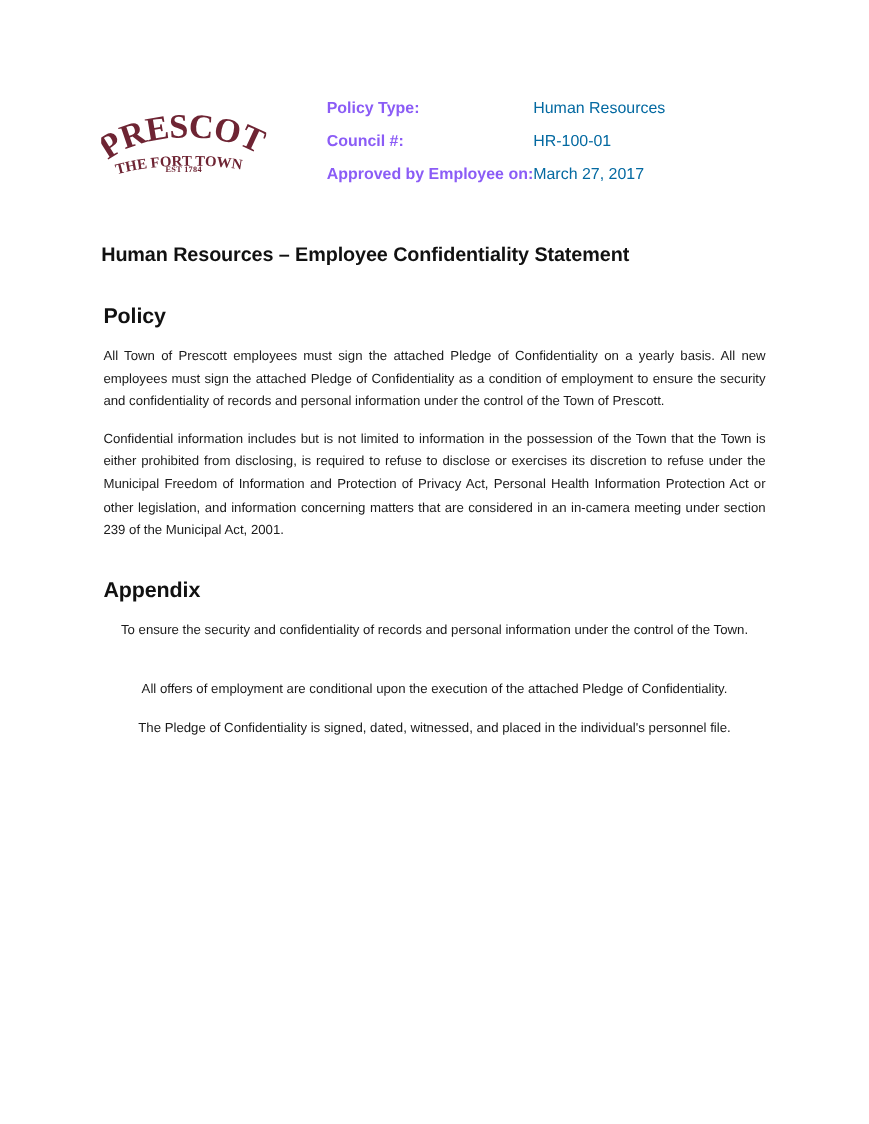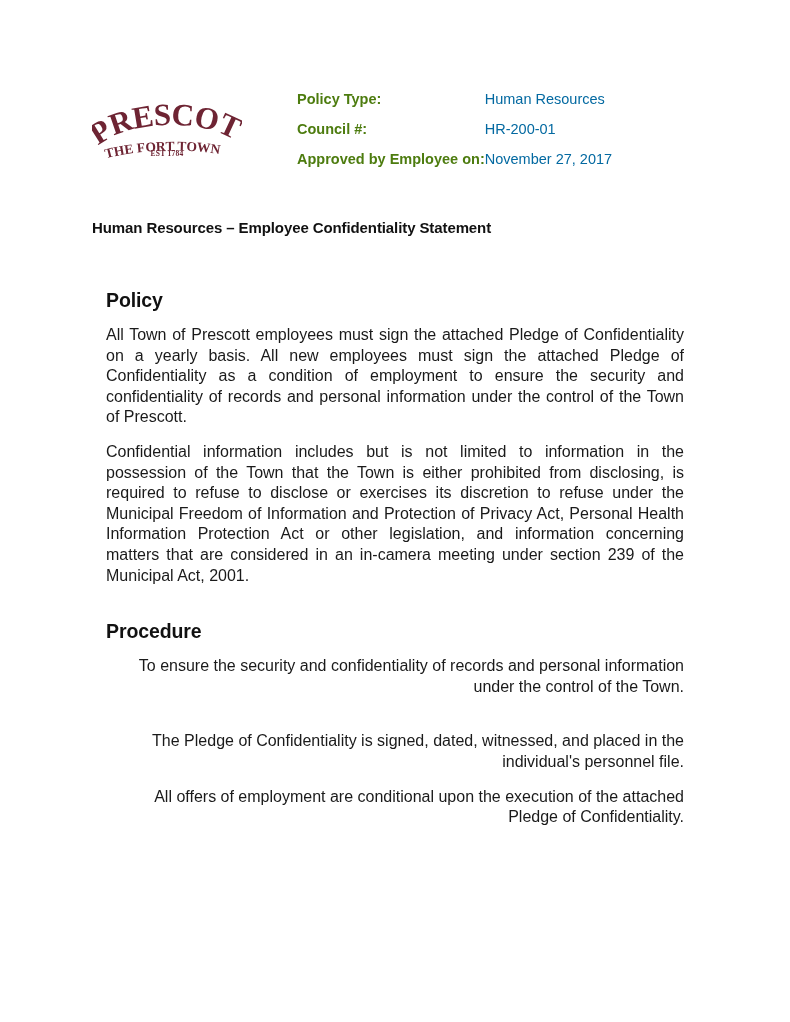--- a/index.html
+++ b/index.html
@@ -44,76 +44,76 @@
   }
 
   .meta-table {
     flex: 1 1 auto;
     border-collapse: collapse;
   }
   .meta-table tr { height: 30px; }
   .meta-label {
     font-size: 14.5px;
     font-weight: bold;
-    color: #4d7c0f;
+    color: #8b5cf6;
     white-space: nowrap;
     padding: 0;
     vertical-align: middle;
     width: 183px;
   }
   .meta-value {
     font-size: 14.5px;
     font-weight: normal;
     color: #0369a1;
     white-space: nowrap;
     padding: 0;
     vertical-align: middle;
   }
 
   
   .doc-title {
     position: absolute;
     left: 92px;
     top: 209px;
     width: 606px;
-    font-size: 15px;
+    font-size: 18px;
     font-weight: bold;
     letter-spacing: -0.1px;
     color: #111111;
   }
 
   
   .content {
     position: absolute;
     left: 92px;
     top: 275px;
     width: 606px;
   }
 
-  .section { margin: 14px; }
+  .section { margin: 2px; }
   .section + .section { margin-top: 34px; }
 
   h2.section-heading {
     font-size: 19.5px;
     font-weight: bold;
     color: #111111;
     margin: 0 0 13px 0;
     letter-spacing: -0.1px;
   }
 
   p.para {
-    font-size: 16px;
+    font-size: 12px;
     line-height: 20.6px;
     color: #1a1a1a;
     margin: 0 0 14px 0;
   }
   p.para:last-child { margin-bottom: 0; }
 
   .justify p.para { text-align: justify; }
-  .leftalign p.para { text-align: right; }
+  .leftalign p.para { text-align: center; }
 </style>
 </head>
 <body>
 
 <div class="page">
 
   <div class="doc-header">
 
     <div class="logo-block">
       <svg class="logo-svg" viewBox="0 0 300 140" aria-hidden="true">
@@ -132,46 +132,46 @@
     </div>
 
     <table class="meta-table">
       <tbody>
         <tr>
           <td class="meta-label">Policy Type:</td>
           <td class="meta-value">Human Resources</td>
         </tr>
         <tr>
           <td class="meta-label">Council #:</td>
-          <td class="meta-value">HR-200-01</td>
+          <td class="meta-value">HR-100-01</td>
         </tr>
         <tr>
           <td class="meta-label">Approved by Employee on:</td>
-          <td class="meta-value">November 27, 2017</td>
+          <td class="meta-value">March 27, 2017</td>
         </tr>
       </tbody>
     </table>
 
   </div>
 
   <h1 class="doc-title">Human Resources – Employee Confidentiality Statement</h1>
 
   <div class="content">
 
     <section class="section justify">
       <h2 class="section-heading">Policy</h2>
       <p class="para">All Town of Prescott employees must sign the attached Pledge of Confidentiality on a yearly basis. All new employees must sign the attached Pledge of Confidentiality as a condition of employment to ensure the security and confidentiality of records and personal information under the control of the Town of Prescott.</p>
       <p class="para">Confidential information includes but is not limited to information in the possession of the Town that the Town is either prohibited from disclosing, is required to refuse to disclose or exercises its discretion to refuse under the Municipal Freedom of Information and Protection of Privacy Act, Personal Health Information Protection Act or other legislation, and information concerning matters that are considered in an in-camera meeting under section 239 of the Municipal Act, 2001.</p>
     </section>
 
     <section class="section leftalign">
-      <h2 class="section-heading">Procedure</h2>
+      <h2 class="section-heading">Appendix</h2>
       <p class="para">To ensure the security and confidentiality of records and personal information under the control of the Town.</p>
     </section>
 
     <section class="section leftalign">
+      <p class="para">All offers of employment are conditional upon the execution of the attached Pledge of Confidentiality.</p>
       <p class="para">The Pledge of Confidentiality is signed, dated, witnessed, and placed in the individual's personnel file.</p>
-      <p class="para">All offers of employment are conditional upon the execution of the attached Pledge of Confidentiality.</p>
     </section>
 
   </div>
 
 </div>
 
 </body></html>

